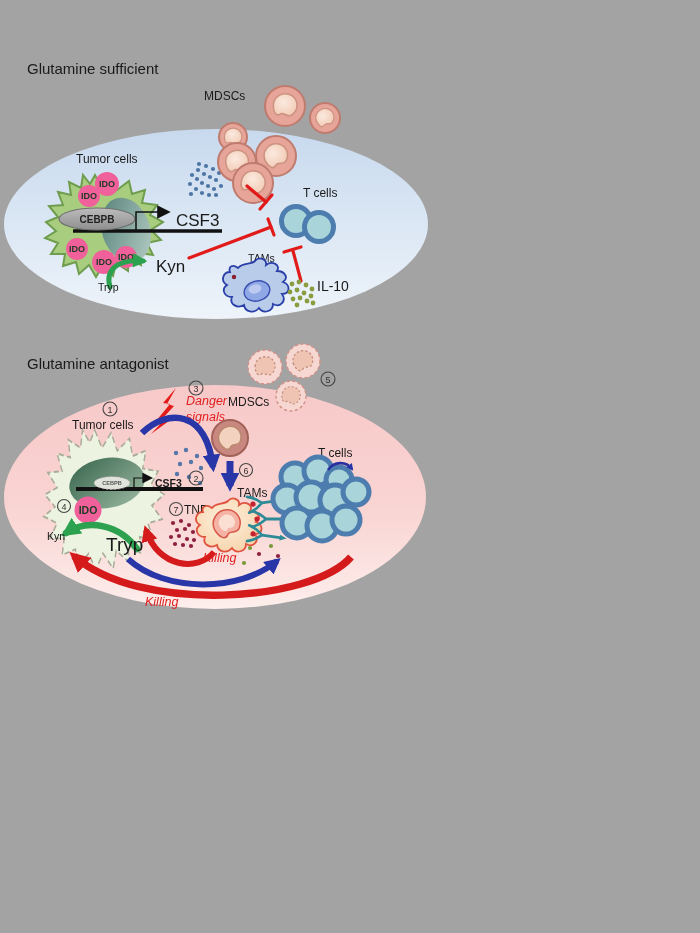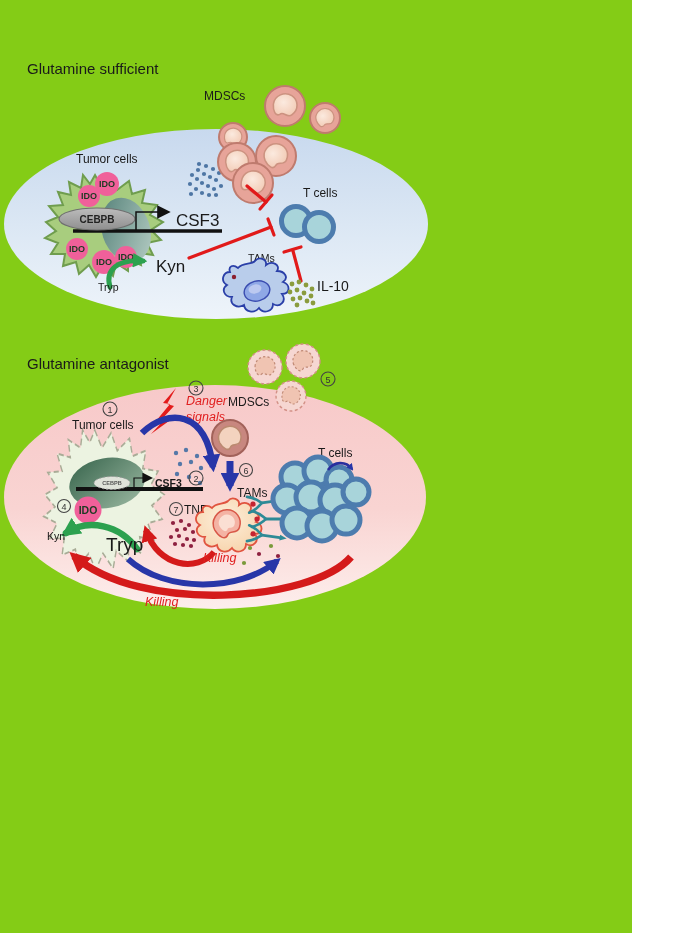--- a/index.html
+++ b/index.html
@@ -1,16 +1,16 @@
 <!DOCTYPE html>
 <html><head>
 <meta charset="utf-8">
 <style>
   html,body{margin:0;padding:0;background:#ffffff;}
-  .canvas{position:relative;width:632px;height:933px;background:#84cc16;overflow:hidden;
+  .canvas{position:relative;width:700px;height:933px;background:#a3a3a3;overflow:hidden;
           font-family:"Liberation Sans", sans-serif;}
   svg{position:absolute;left:0;top:0;}
   text{font-family:"Liberation Sans", sans-serif;fill:#1a1a1a;}
   .title{font-size:15px;}
   .lbl{font-size:12px;}
   .lbl-sm{font-size:10.5px;}
   .lbl-lg{font-size:17px;}
   .lbl-xl{font-size:19px;}
   .ido-txt{font-size:9px;font-weight:bold;fill:#1c3a22;}
   .ido-txt-b{font-size:10.5px;font-weight:bold;fill:#1c3a22;}

